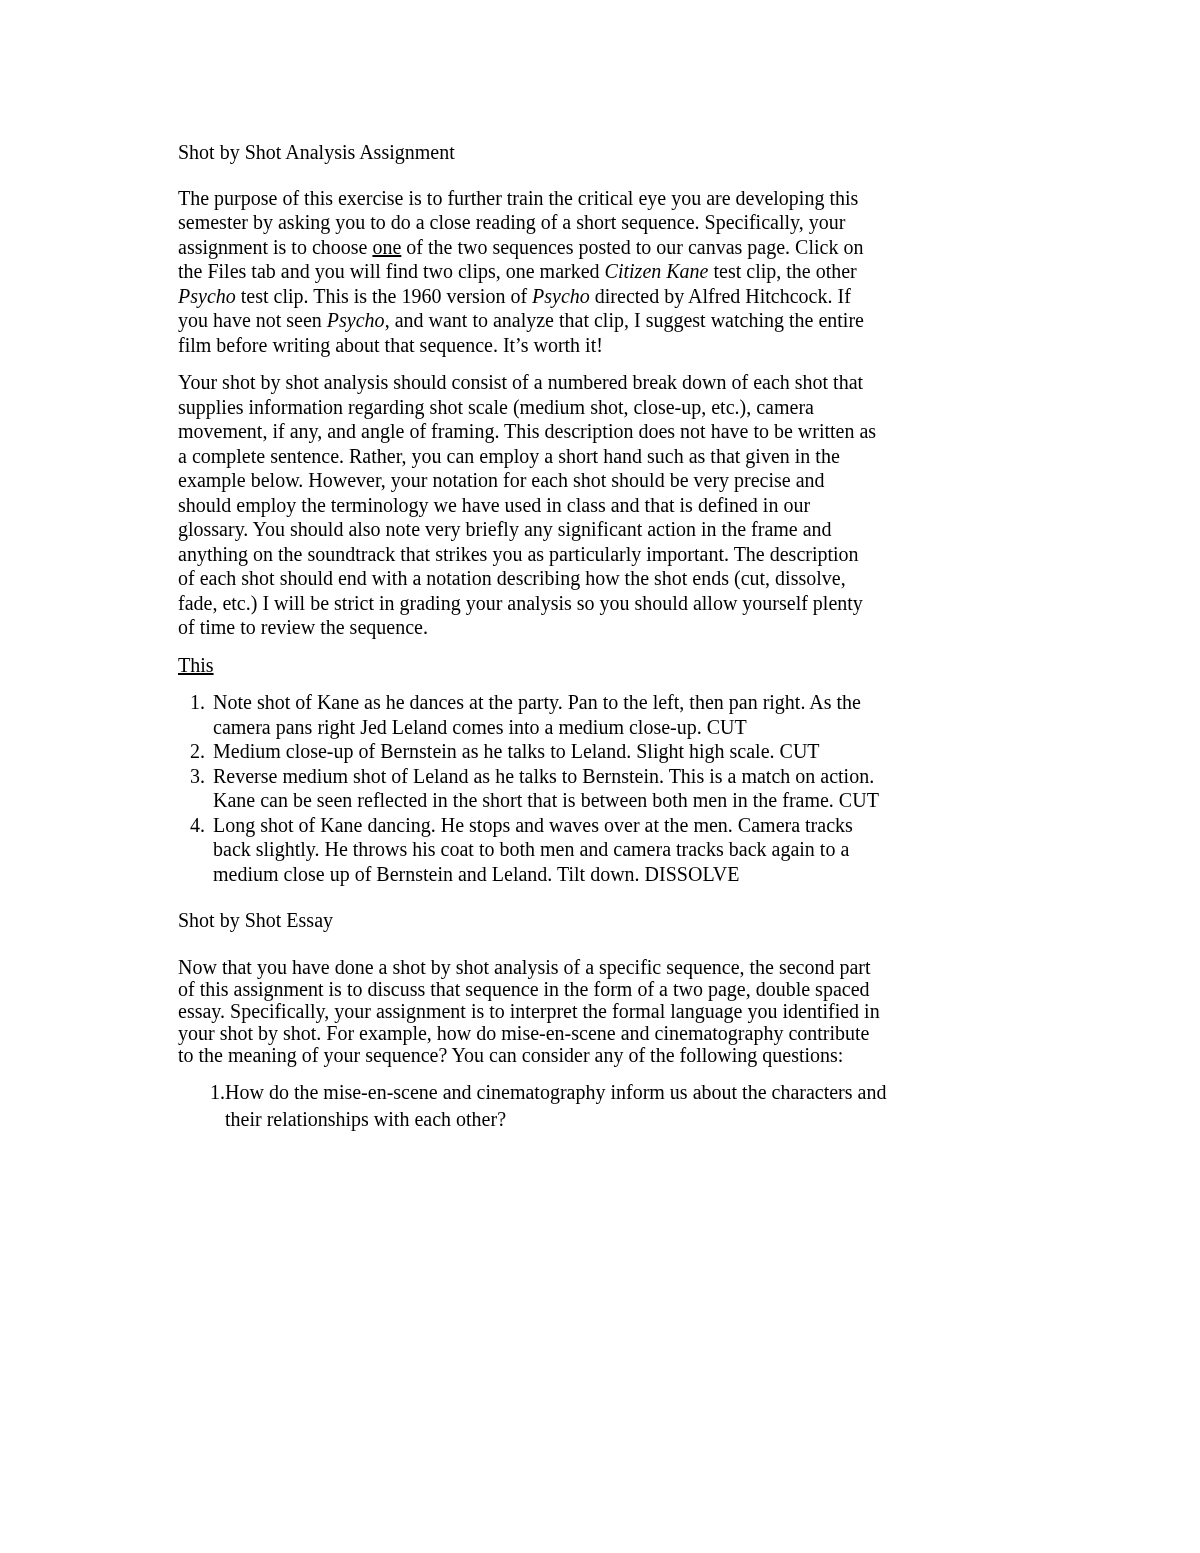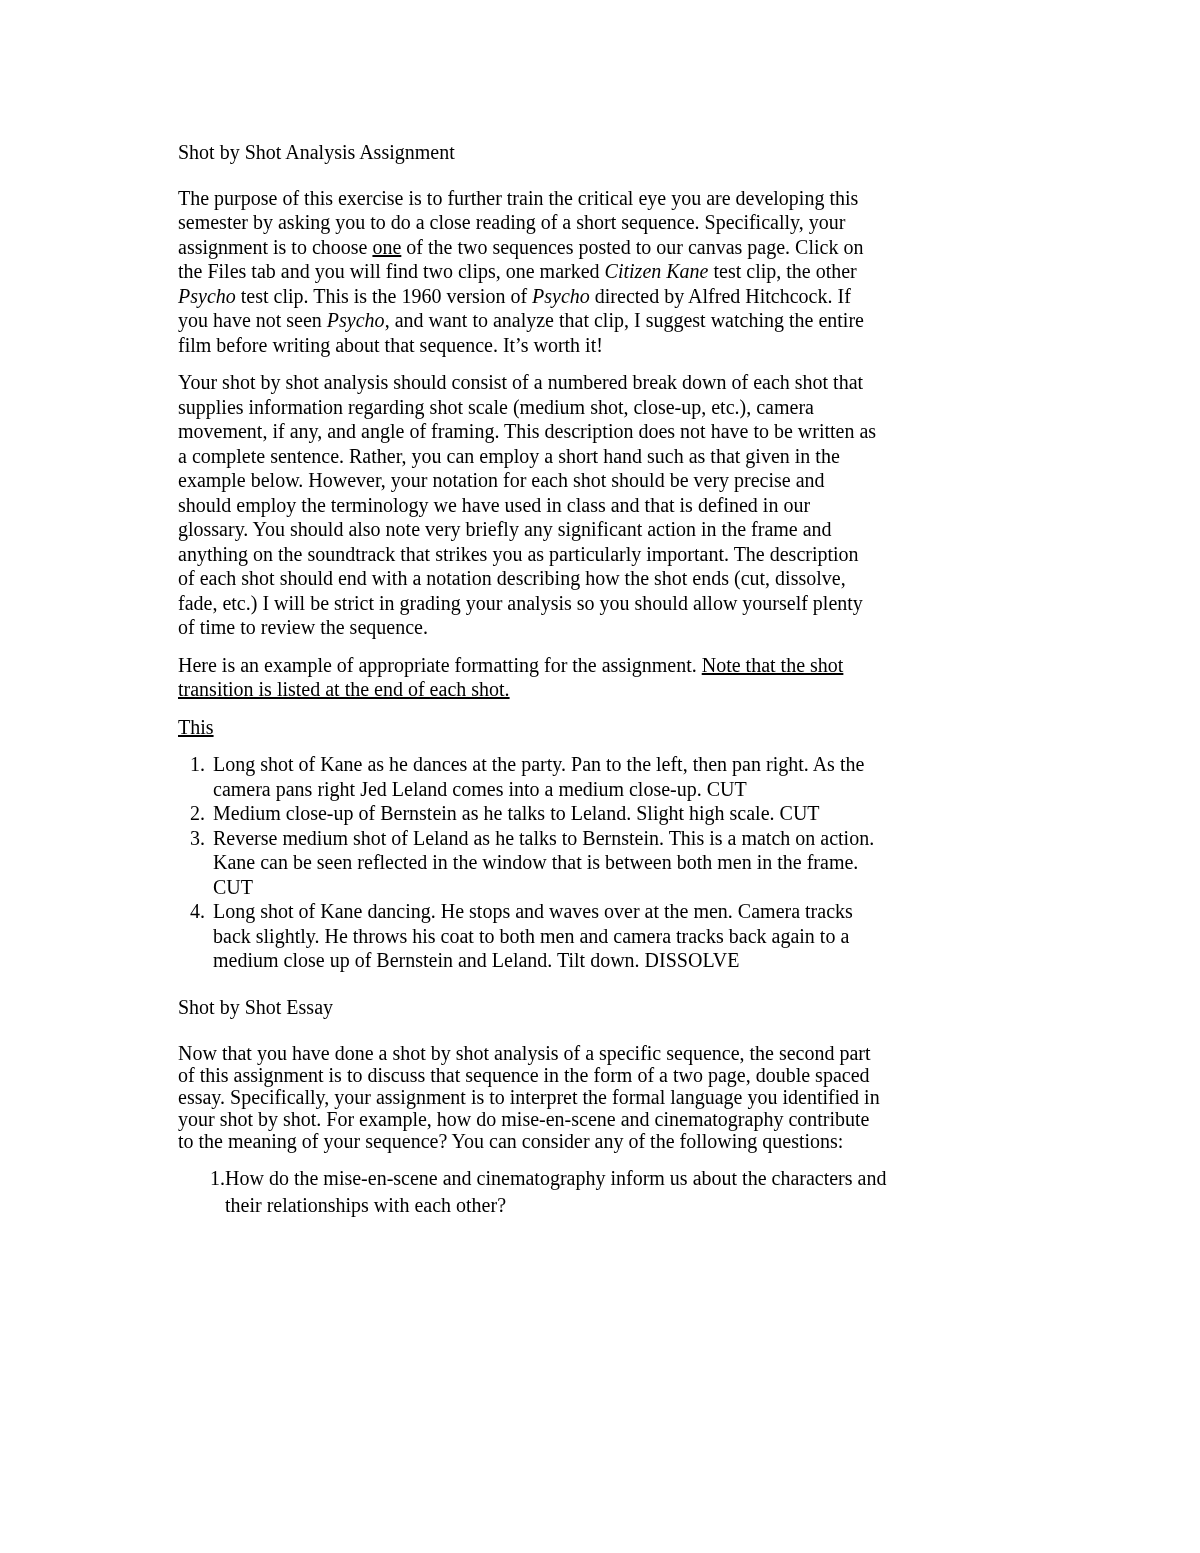--- a/index.html
+++ b/index.html
@@ -73,38 +73,35 @@
 
   <h1 class="doc-title">Shot by Shot Analysis Assignment</h1>
 
   <p class="para">
     <span>The purpose of this exercise is to further train the critical eye you are developing this semester by asking you to do a close reading of a short sequence. Specifically, your assignment is to choose </span><span class="u">one</span><span> of the two sequences posted to our canvas page. Click on the Files tab and you will find two clips, one marked </span><span class="i">Citizen Kane</span><span> test clip, the other </span><span class="i">Psycho</span><span> test clip. This is the 1960 version of </span><span class="i">Psycho</span><span> directed by Alfred Hitchcock. If you have not seen </span><span class="i">Psycho</span><span>, and want to analyze that clip, I suggest watching the entire film before writing about that sequence. It’s worth it!</span>
   </p>
 
   <p class="para">Your shot by shot analysis should consist of a numbered break down of each shot that supplies information regarding shot scale (medium shot, close-up, etc.), camera movement, if any, and angle of framing. This description does not have to be written as a complete sentence. Rather, you can employ a short hand such as that given in the example below. However, your notation for each shot should be very precise and should employ the terminology we have used in class and that is defined in our glossary. You should also note very briefly any significant action in the frame and anything on the soundtrack that strikes you as particularly important. The description of each shot should end with a notation describing how the shot ends (cut, dissolve, fade, etc.) I will be strict in grading your analysis so you should allow yourself plenty of time to review the sequence.</p>
 
 
-  <p class="para">
-    <span>Here is an example of appropriate formatting for the assignment. </span><span class="u">Note that the shot transition is listed at the end of each shot.</span>
-  </p>
 
   <h2 class="heading u">This</h2>
 
   <div class="list shots">
     <div class="list-item">
       <span class="num">1.</span>
-      <span class="item-text">Long shot of Kane as he dances at the party. Pan to the left, then pan right. As the camera pans right Jed Leland comes into a medium close-up. CUT</span>
+      <span class="item-text">Note shot of Kane as he dances at the party. Pan to the left, then pan right. As the camera pans right Jed Leland comes into a medium close-up. CUT</span>
     </div>
     <div class="list-item">
       <span class="num">2.</span>
       <span class="item-text">Medium close-up of Bernstein as he talks to Leland. Slight high scale. CUT</span>
     </div>
     <div class="list-item">
       <span class="num">3.</span>
-      <span class="item-text">Reverse medium shot of Leland as he talks to Bernstein. This is a match on action. Kane can be seen reflected in the window that is between both men in the frame. CUT</span>
+      <span class="item-text">Reverse medium shot of Leland as he talks to Bernstein. This is a match on action. Kane can be seen reflected in the short that is between both men in the frame. CUT</span>
     </div>
     <div class="list-item">
       <span class="num">4.</span>
       <span class="item-text">Long shot of Kane dancing. He stops and waves over at the men. Camera tracks back slightly. He throws his coat to both men and camera tracks back again to a medium close up of Bernstein and Leland. Tilt down. DISSOLVE</span>
     </div>
   </div>
 
   <h2 class="essay-heading">Shot by Shot Essay</h2>
 
   <p class="para essay-para">Now that you have done a shot by shot analysis of a specific sequence, the second part of this assignment is to discuss that sequence in the form of a two page, double spaced essay. Specifically, your assignment is to interpret the formal language you identified in your shot by shot. For example, how do mise-en-scene and cinematography contribute to the meaning of your sequence? You can consider any of the following questions:</p>

